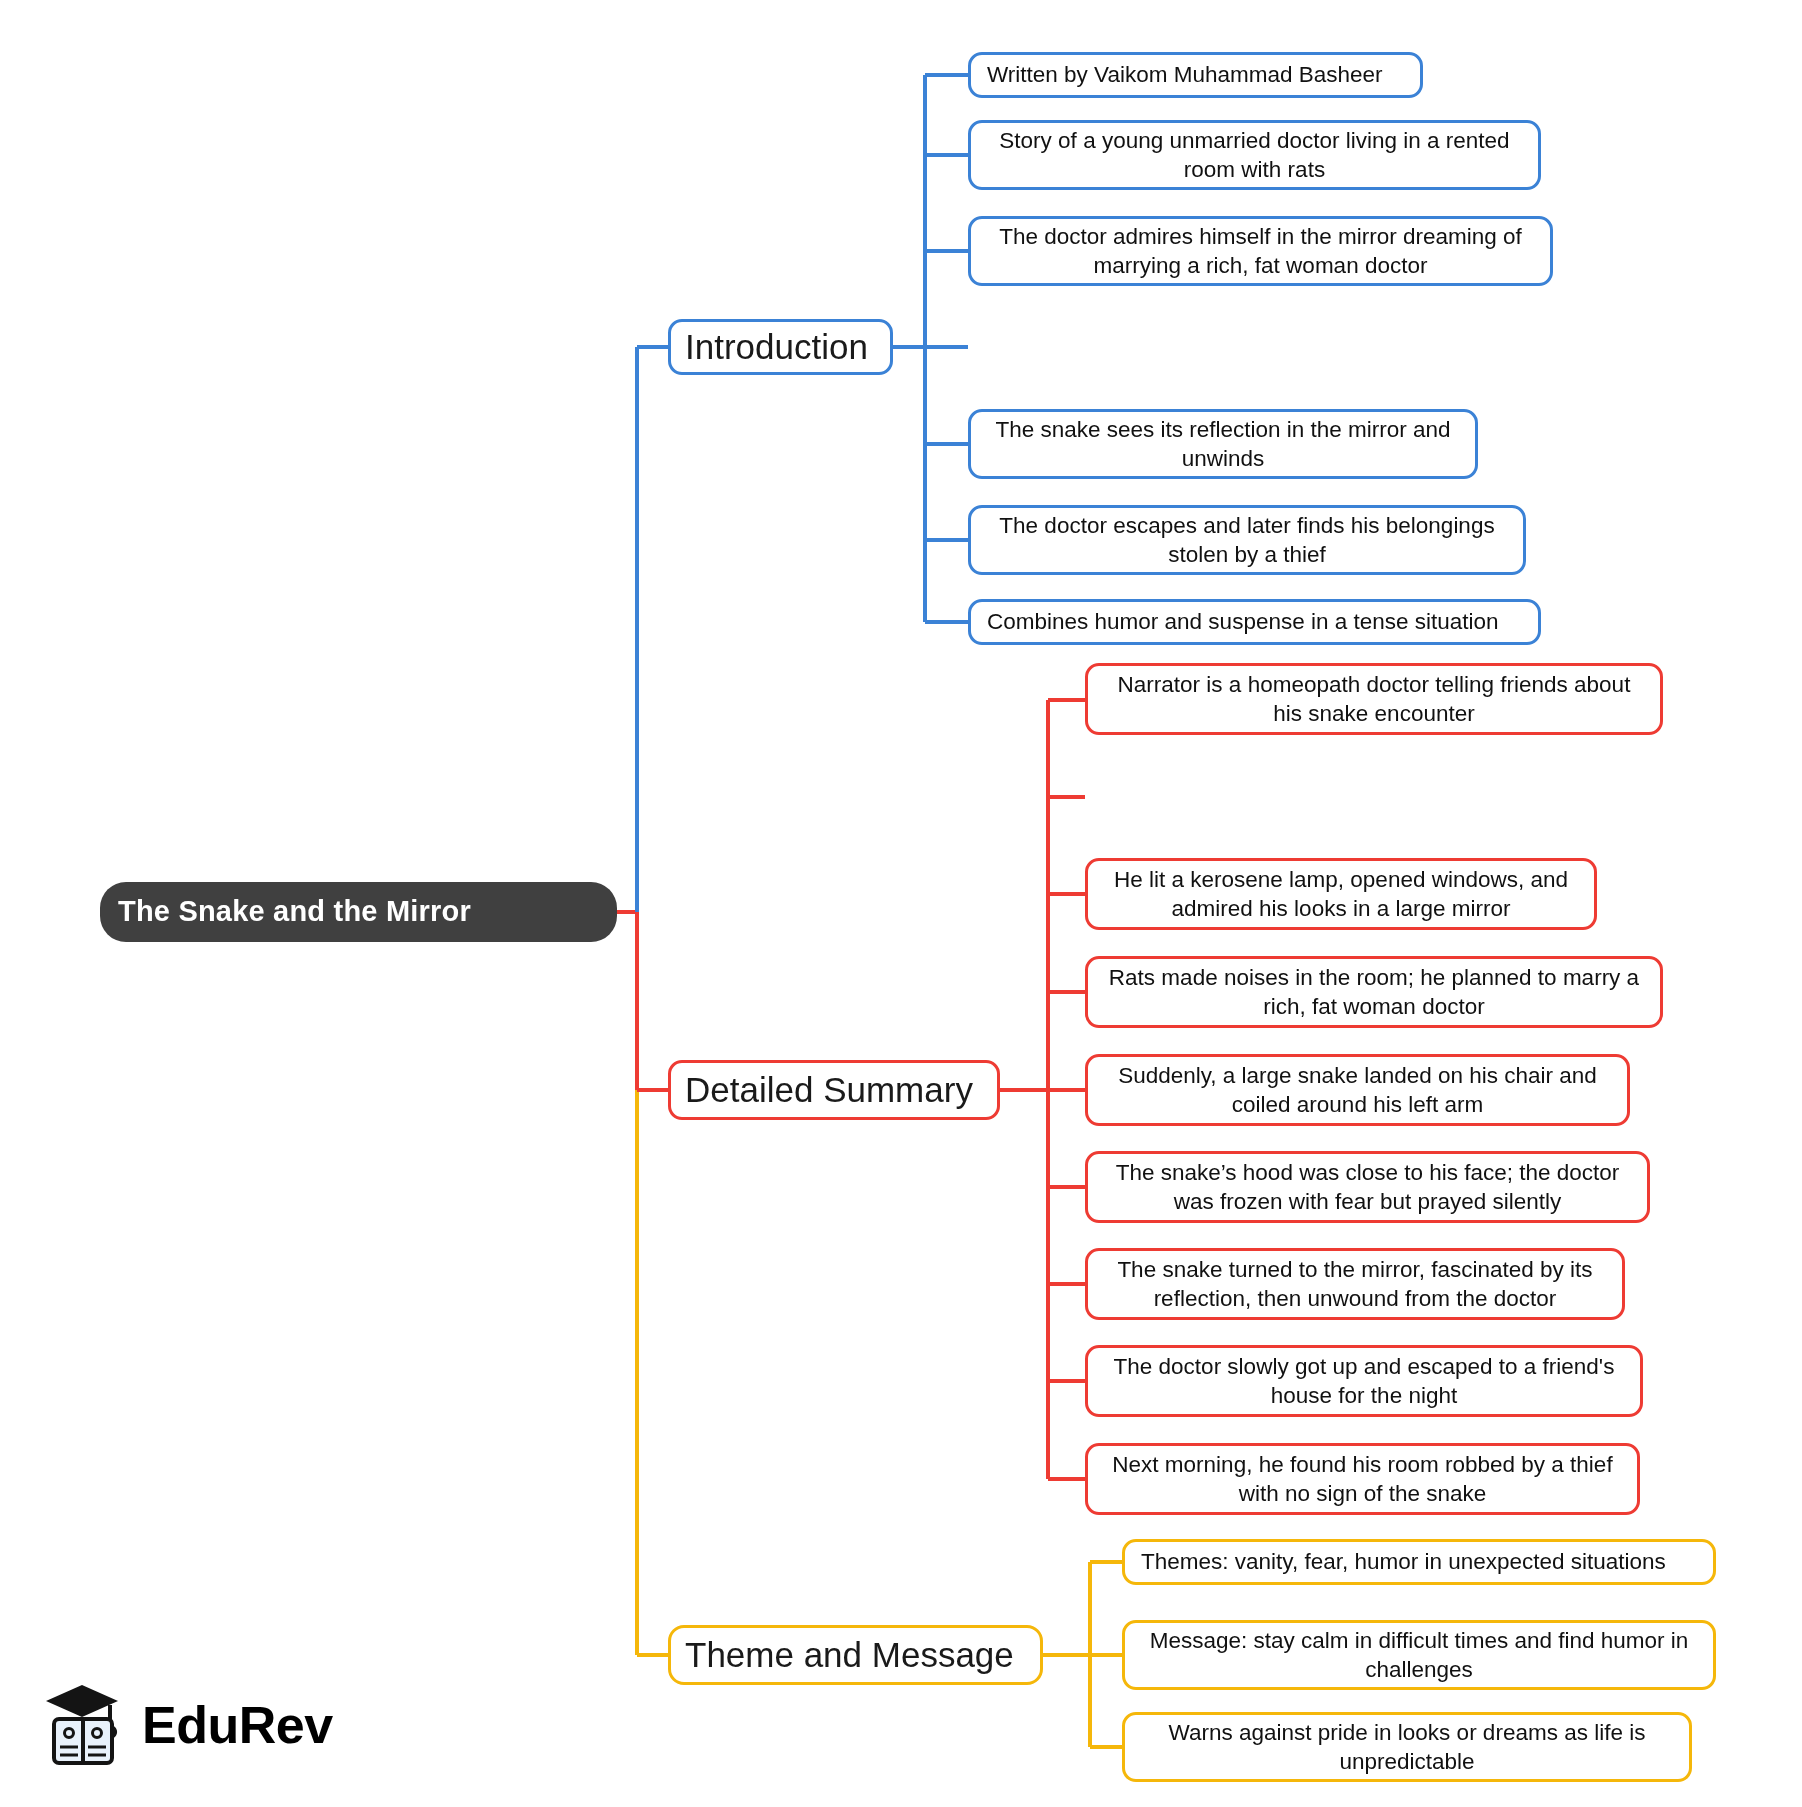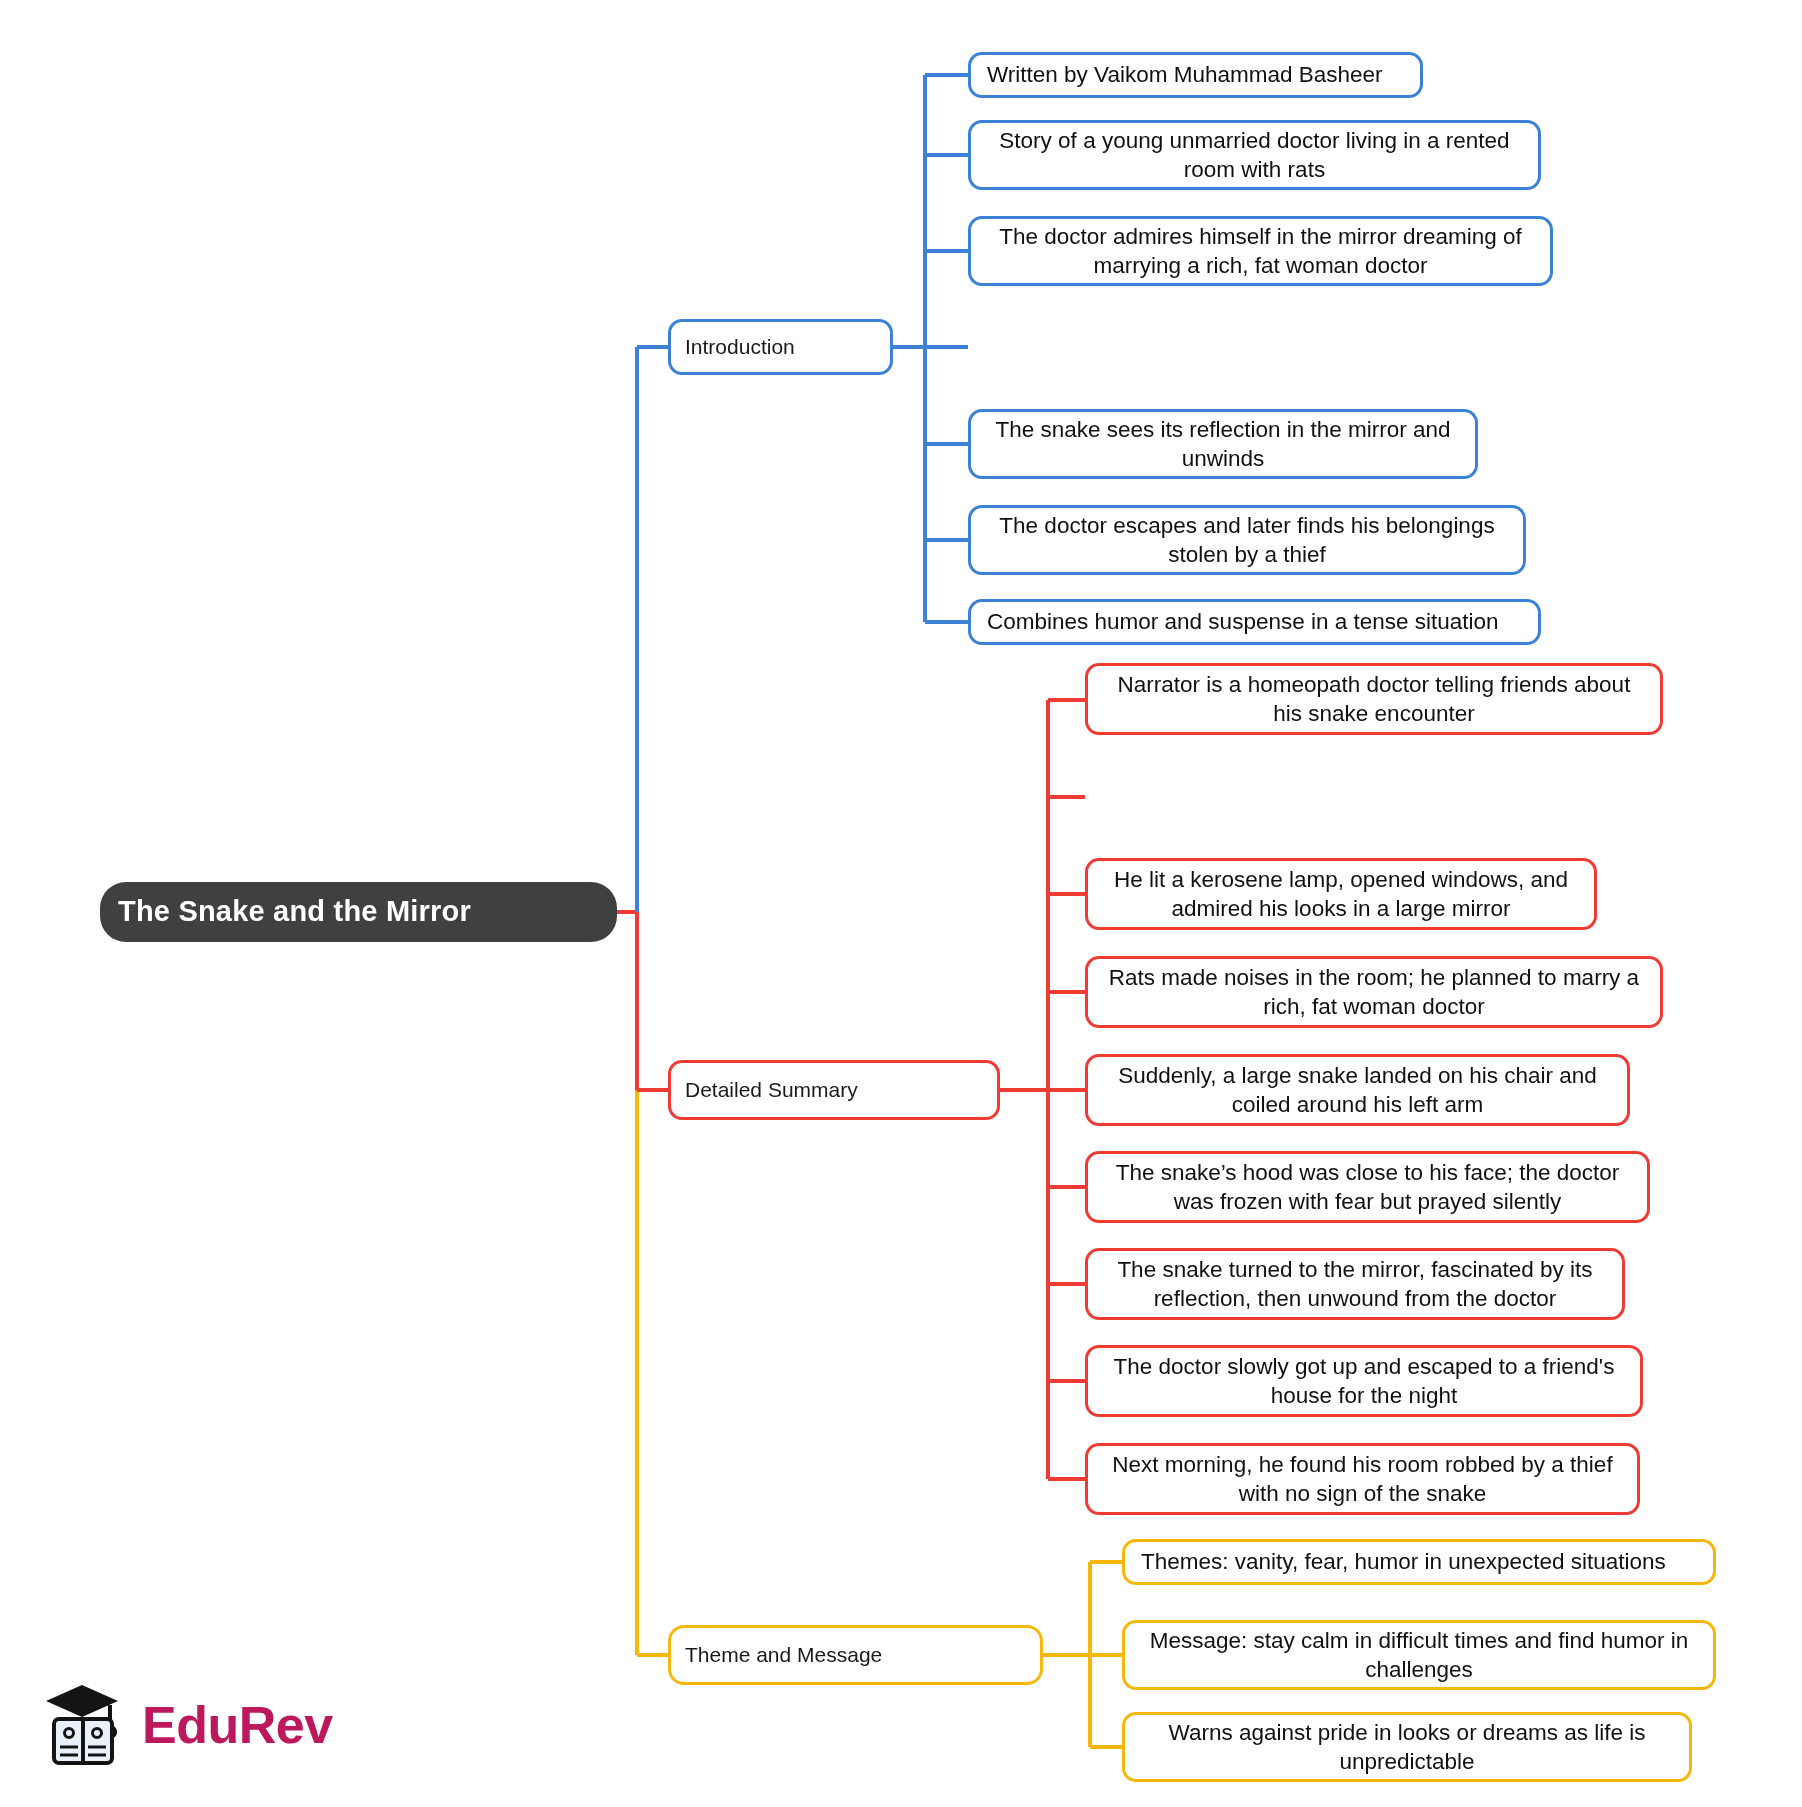--- a/index.html
+++ b/index.html
@@ -45,21 +45,21 @@
     font-size: 29px;
     font-weight: bold;
     letter-spacing: 0.2px;
     padding: 0 18px;
   }
   
   .branch {
     border-width: 3px;
     border-style: solid;
     border-radius: 14px;
-    font-size: 21px;
+    font-size: 35px;
     color: #1a1a1a;
     padding: 0 14px;
   }
   .branch.blue { border-color: #3b82d6; }
   .branch.red  { border-color: #ee3b33; }
   .branch.yellow { border-color: #f5b70a; border-radius: 16px; }
 
   
   .leaf {
     border-width: 3px;
@@ -79,21 +79,21 @@
     left: 38px;
     top: 1672px;
     width: 340px;
     height: 105px;
     display: flex;
     align-items: center;
   }
   #logo-text {
     font-size: 52px;
     font-weight: bold;
-    color: #be185d;
+    color: #000000;
     margin-left: 14px;
     letter-spacing: -0.5px;
   }
 </style>
 </head>
 <body>
 
 <div id="canvas">
 
   <svg id="wires" viewBox="0 0 1802 1807">

